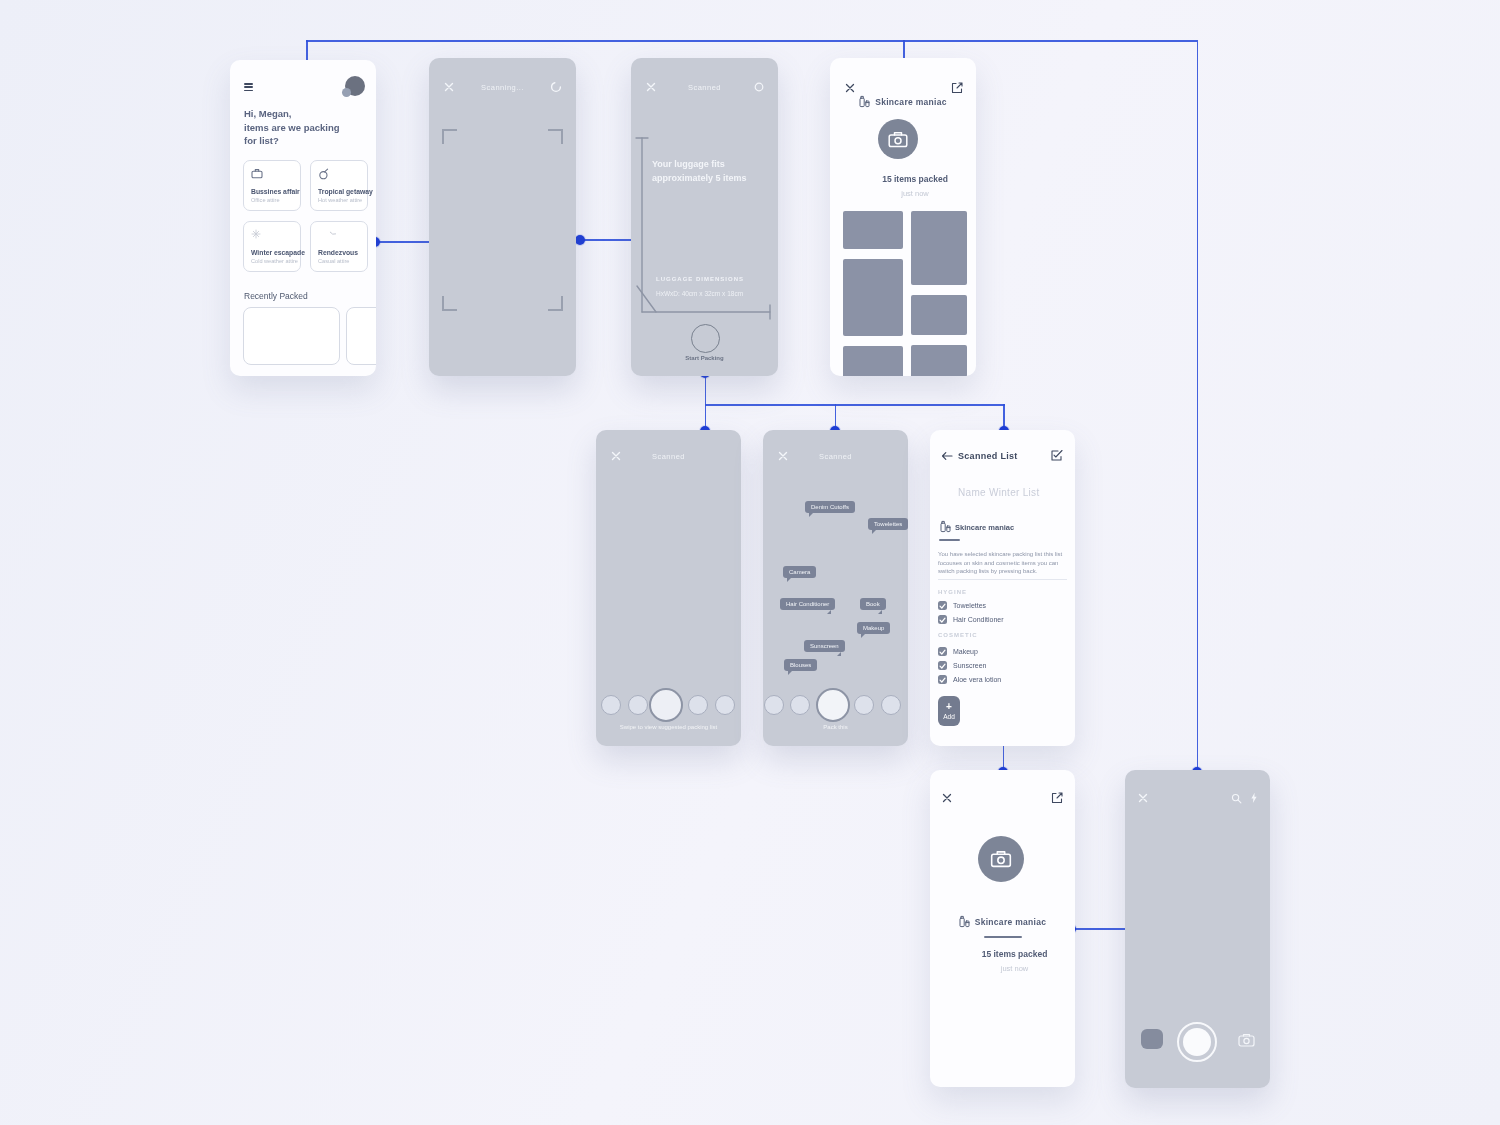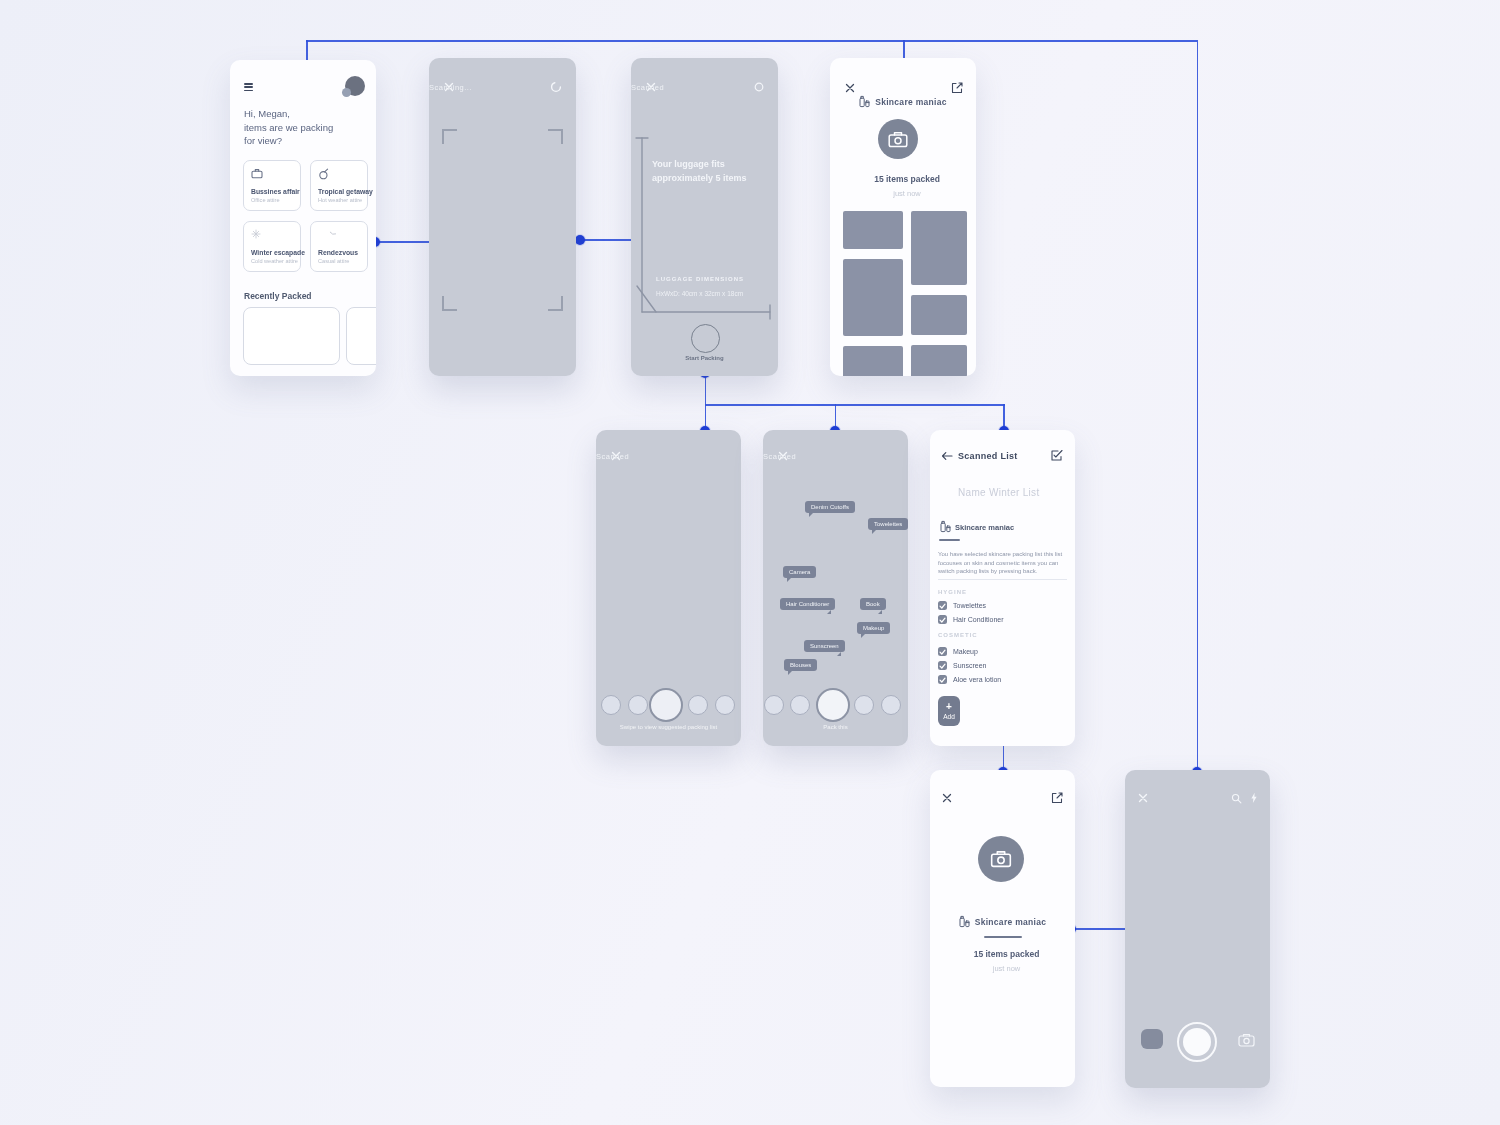--- a/index.html
+++ b/index.html
@@ -11,50 +11,50 @@
   }
   .screen{position:absolute;border-radius:10px;overflow:hidden}
   .white{background:#fdfdff;box-shadow:0 14px 30px rgba(99,110,150,.16)}
   .gray{background:#c7cbd5;box-shadow:0 14px 30px rgba(99,110,150,.2)}
   .abs{position:absolute}
   
   .conn{position:absolute;background:#3051dc;opacity:.9}
   .conn.h{height:1.5px}.conn.v{width:1.5px}
   .node{position:absolute;width:10px;height:10px;border-radius:50%;background:#1c3cd6;transform:translate(-50%,-50%);box-shadow:0 0 0 1px rgba(28,60,214,.15)}
   
-  .ph-title{position:absolute;left:0;width:100%;text-align:left;color:rgba(244,246,250,.9);font-size:7.5px;letter-spacing:.5px}
+  .ph-title{position:absolute;left:0;width:100%;text-align:center;color:rgba(244,246,250,.9);font-size:7.5px;letter-spacing:.5px}
   svg{display:block}
   .stroke{fill:none;stroke-linecap:round;stroke-linejoin:round}
   
   .bars span{display:block;width:9px;height:1.6px;background:#3f4960;margin-bottom:1.8px;border-radius:1px}
   .avatar{position:absolute;width:20px;height:20px;border-radius:50%;background:#6b7180}
   .avatar i{position:absolute;left:-3px;top:12px;width:9px;height:9px;border-radius:50%;background:#96a0b3}
-  .greet{position:absolute;font-size:9.5px;line-height:13.5px;font-weight:normal;color:#5a6480}
+  .greet{position:absolute;font-size:9.5px;line-height:13.5px;font-weight:bold;color:#5a6480}
   .hcard{position:absolute;width:58px;height:51px;background:#fff;border:1px solid #d9dde7;border-radius:7px;box-sizing:border-box}
   .hcard .t{position:absolute;left:7px;bottom:15px;font-size:6.8px;font-weight:bold;color:#4a5570;white-space:nowrap}
   .hcard .s{position:absolute;left:7px;bottom:7px;font-size:5.6px;color:#b7bdca;white-space:nowrap}
   .hcard .ic{position:absolute;left:7px;top:7px;color:#6a7389}
-  .sect{position:absolute;font-size:8.5px;font-weight:bold;color:#4f596f}
+  .sect{position:absolute;font-size:8.5px;font-weight:normal;color:#4f596f}
   .ocard{position:absolute;height:58px;background:#fff;border:1px solid #d6dae4;border-radius:8px;box-sizing:border-box}
   
   .corner{position:absolute;width:13px;height:13px;border:0 solid #99a0af}
   .c-tl{border-left-width:2px;border-top-width:2px}
   .c-tr{border-right-width:2px;border-top-width:2px}
   .c-bl{border-left-width:2px;border-bottom-width:2px}
   .c-br{border-right-width:2px;border-bottom-width:2px}
   
   .msg{position:absolute;font-size:9px;line-height:13.5px;font-weight:bold;color:#f3f5f9}
   .dim-l{position:absolute;font-size:6px;font-weight:bold;letter-spacing:1px;color:#f0f2f7}
   .dim-v{position:absolute;font-size:6.5px;color:rgba(245,247,250,.85)}
   .startring{position:absolute;width:27px;height:27px;border-radius:50%;border:1.6px solid #79818f}
   .startlbl{position:absolute;width:100%;text-align:center;font-size:6px;color:#6b7385;font-weight:bold}
   
   .camcircle{position:absolute;border-radius:50%;background:#7d8597;display:flex;align-items:center;justify-content:center}
   .blk{position:absolute;background:#8b92a6;border-radius:2px}
-  .cntr{position:absolute;left:4px;width:100%;text-align:center}
+  .cntr{position:absolute;left:12px;width:100%;text-align:center}
   .nrow{position:absolute;left:0;width:100%;display:flex;align-items:center;justify-content:center;gap:5px}
   .lname{font-size:8.5px;font-weight:bold;color:#525c76;letter-spacing:.3px}
   .count{font-size:8.5px;font-weight:bold;color:#525c76}
   .time{font-size:7.5px;color:#c3c8d4}
   .uline{position:absolute;left:50%;transform:translateX(-50%);width:38px;height:2px;background:#6f7890;border-radius:1px}
   
   .cam-dot{position:absolute;width:20px;height:20px;border-radius:50%;background:#dde1eb;border:1px solid #a9afbf;box-sizing:border-box}
   .cam-dot.big{width:34px;height:34px;border:2px solid #8d94a5;background:#edeff5}
   .hint{position:absolute;left:0;width:100%;text-align:center;font-size:6px;color:rgba(250,251,253,.85)}
   
@@ -114,21 +114,21 @@
       <span></span>
       <span></span>
       <span></span>
     </div>
   <div class="avatar" style="right:11px;top:16px">
       <i></i>
     </div>
   <div class="greet" style="left:14px;top:47px">
     <div>Hi, Megan,</div>
     <div>items are we packing</div>
-    <div>for view?</div>
+    <div>for list?</div>
   </div>
 
   <div class="hcard" style="left:13px;top:100px">
     <span class="ic">
       <svg width="12" height="11" viewBox="0 0 12 11" class="stroke" stroke="#6a7389" stroke-width="1.1">
           <rect x="1" y="3.2" width="10" height="6.6" rx="1.3"></rect>
           <path d="M4.3 3.2 V1.6 H7.7 V3.2"></path>
         </svg>
     </span>
     <div class="t">Bussines affair</div>

